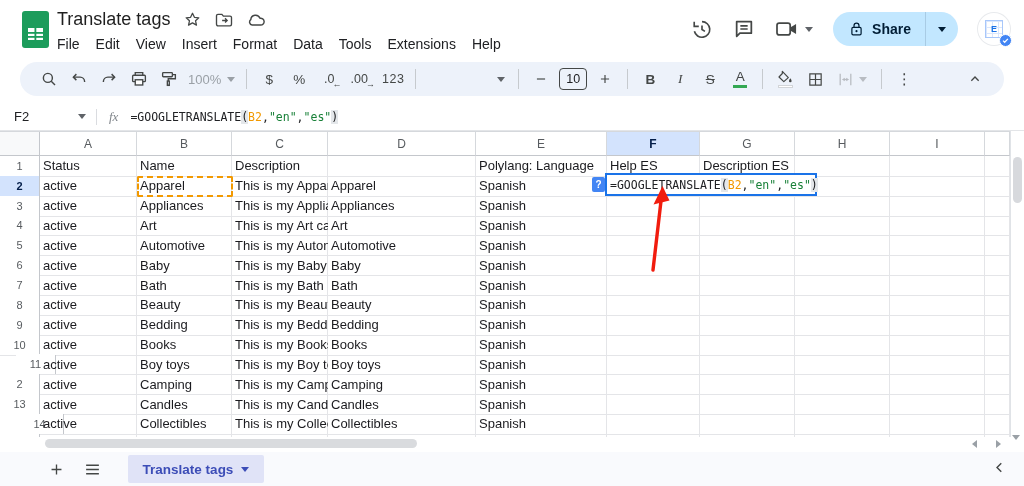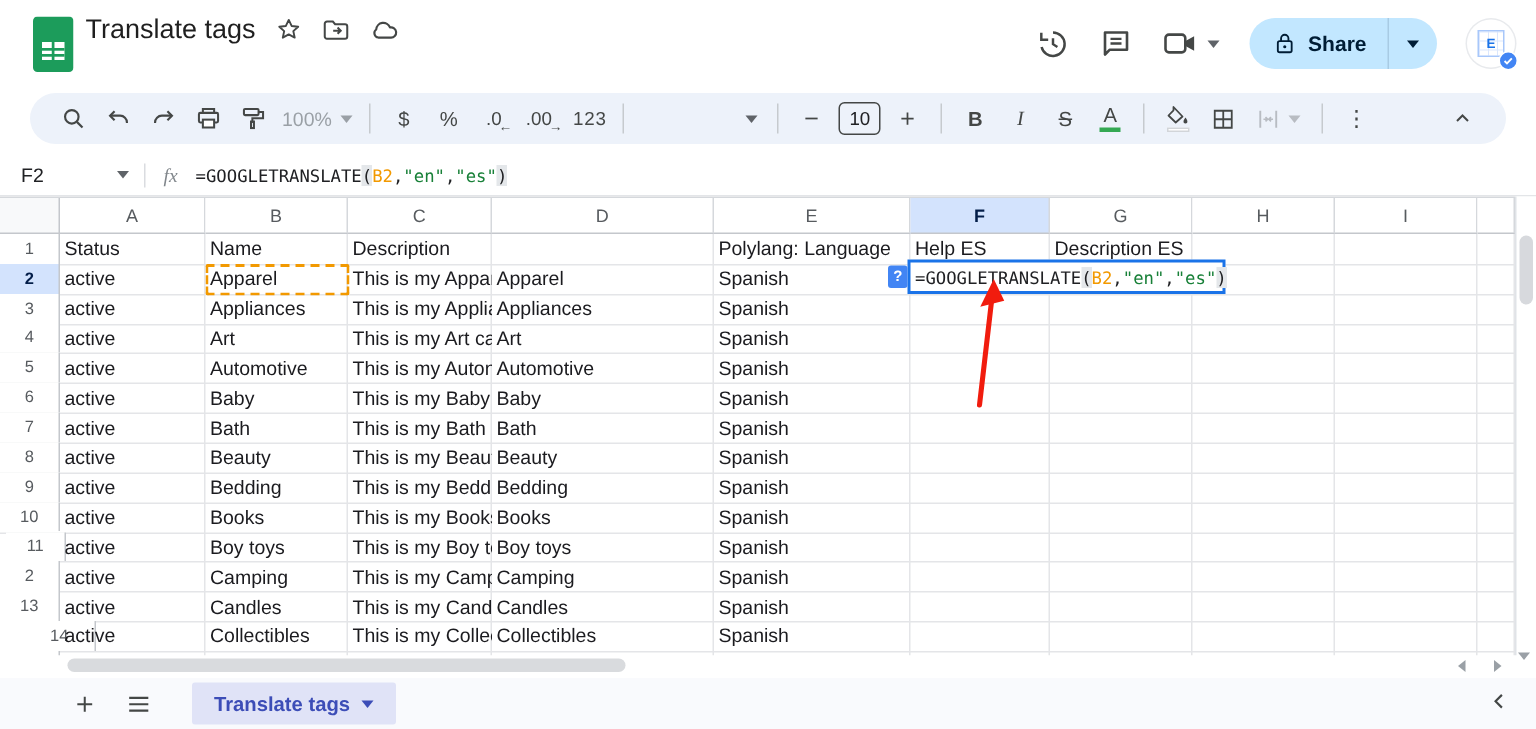--- a/index.html
+++ b/index.html
@@ -121,20 +121,31 @@
           <path d="M2 4.5A2 2 0 014 2.5h5.2l2 2.3H20a2 2 0 012 2v9a2 2 0 01-2 2H4a2 2 0 01-2-2z" fill="none" stroke="currentColor" stroke-width="1.8"></path>
           <path d="M9.5 10.6h6.5m-2.6-2.8l2.8 2.8-2.8 2.8" fill="none" stroke="currentColor" stroke-width="1.8"></path>
         </svg>
     </span>
     <span class="ic">
       <svg width="19" height="15" viewBox="0 0 24 18">
           <path d="M6.5 16h10.7a4.3 4.3 0 10-.8-8.5A6 6 0 004.8 9.2 3.8 3.8 0 006.5 16z" fill="none" stroke="currentColor" stroke-width="1.8" stroke-linejoin="round"></path>
         </svg>
     </span>
   </div>
+  <div class="menubar" id="menubar">
+      <span class="menu-item">File</span>
+      <span class="menu-item">Edit</span>
+      <span class="menu-item">View</span>
+      <span class="menu-item">Insert</span>
+      <span class="menu-item">Format</span>
+      <span class="menu-item">Data</span>
+      <span class="menu-item">Tools</span>
+      <span class="menu-item">Extensions</span>
+      <span class="menu-item">Help</span>
+    </div>
 
   <div class="tb-right">
     <span class="ic">
       <svg width="22" height="22" viewBox="0 0 24 24">
           <path d="M12 4a8.5 8.5 0 11-8.3 10.5" fill="none" stroke="currentColor" stroke-width="1.8"></path>
           <path d="M3.5 4.2v5h5" fill="none" stroke="currentColor" stroke-width="1.8"></path>
           <path d="M12 8.2v4.3l3.2 2.1" fill="none" stroke="currentColor" stroke-width="1.8"></path>
         </svg>
     </span>
     <span class="ic">
@@ -388,21 +399,21 @@
     <div class="cell" style="left: 232px; top: 182.8px; width: 96px; height: 19.85px;">This is my Beddi</div>
     <div class="cell" style="left: 328px; top: 182.8px; width: 148px; height: 19.85px;">Bedding</div>
     <div class="cell" style="left: 476px; top: 182.8px; width: 131px; height: 19.85px;">Spanish</div>
     <div class="rowhead" style="left: 0px; top: 202.65px; width: 40px; height: 19.85px;">10</div>
     <div class="hline" style="left: 0px; top: 222.5px; width: 1010px; height: 1px;"></div>
     <div class="cell" style="left: 40px; top: 202.65px; width: 97px; height: 19.85px;">active</div>
     <div class="cell" style="left: 137px; top: 202.65px; width: 95px; height: 19.85px;">Books</div>
     <div class="cell" style="left: 232px; top: 202.65px; width: 96px; height: 19.85px;">This is my Books</div>
     <div class="cell" style="left: 328px; top: 202.65px; width: 148px; height: 19.85px;">Books</div>
     <div class="cell" style="left: 476px; top: 202.65px; width: 131px; height: 19.85px;">Spanish</div>
-    <div class="rowhead" style="left: 4px; top: 222.5px; width: 40px; height: 19.85px;">11</div>
+    <div class="rowhead" style="left: 16px; top: 222.5px; width: 40px; height: 19.85px;">11</div>
     <div class="hline" style="left: 0px; top: 242.35px; width: 1010px; height: 1px;"></div>
     <div class="cell" style="left: 40px; top: 222.5px; width: 97px; height: 19.85px;">active</div>
     <div class="cell" style="left: 137px; top: 222.5px; width: 95px; height: 19.85px;">Boy toys</div>
     <div class="cell" style="left: 232px; top: 222.5px; width: 96px; height: 19.85px;">This is my Boy to</div>
     <div class="cell" style="left: 328px; top: 222.5px; width: 148px; height: 19.85px;">Boy toys</div>
     <div class="cell" style="left: 476px; top: 222.5px; width: 131px; height: 19.85px;">Spanish</div>
     <div class="rowhead" style="left: 0px; top: 242.35px; width: 40px; height: 19.85px;">2</div>
     <div class="hline" style="left: 0px; top: 262.2px; width: 1010px; height: 1px;"></div>
     <div class="cell" style="left: 40px; top: 242.35px; width: 97px; height: 19.85px;">active</div>
     <div class="cell" style="left: 137px; top: 242.35px; width: 95px; height: 19.85px;">Camping</div>

